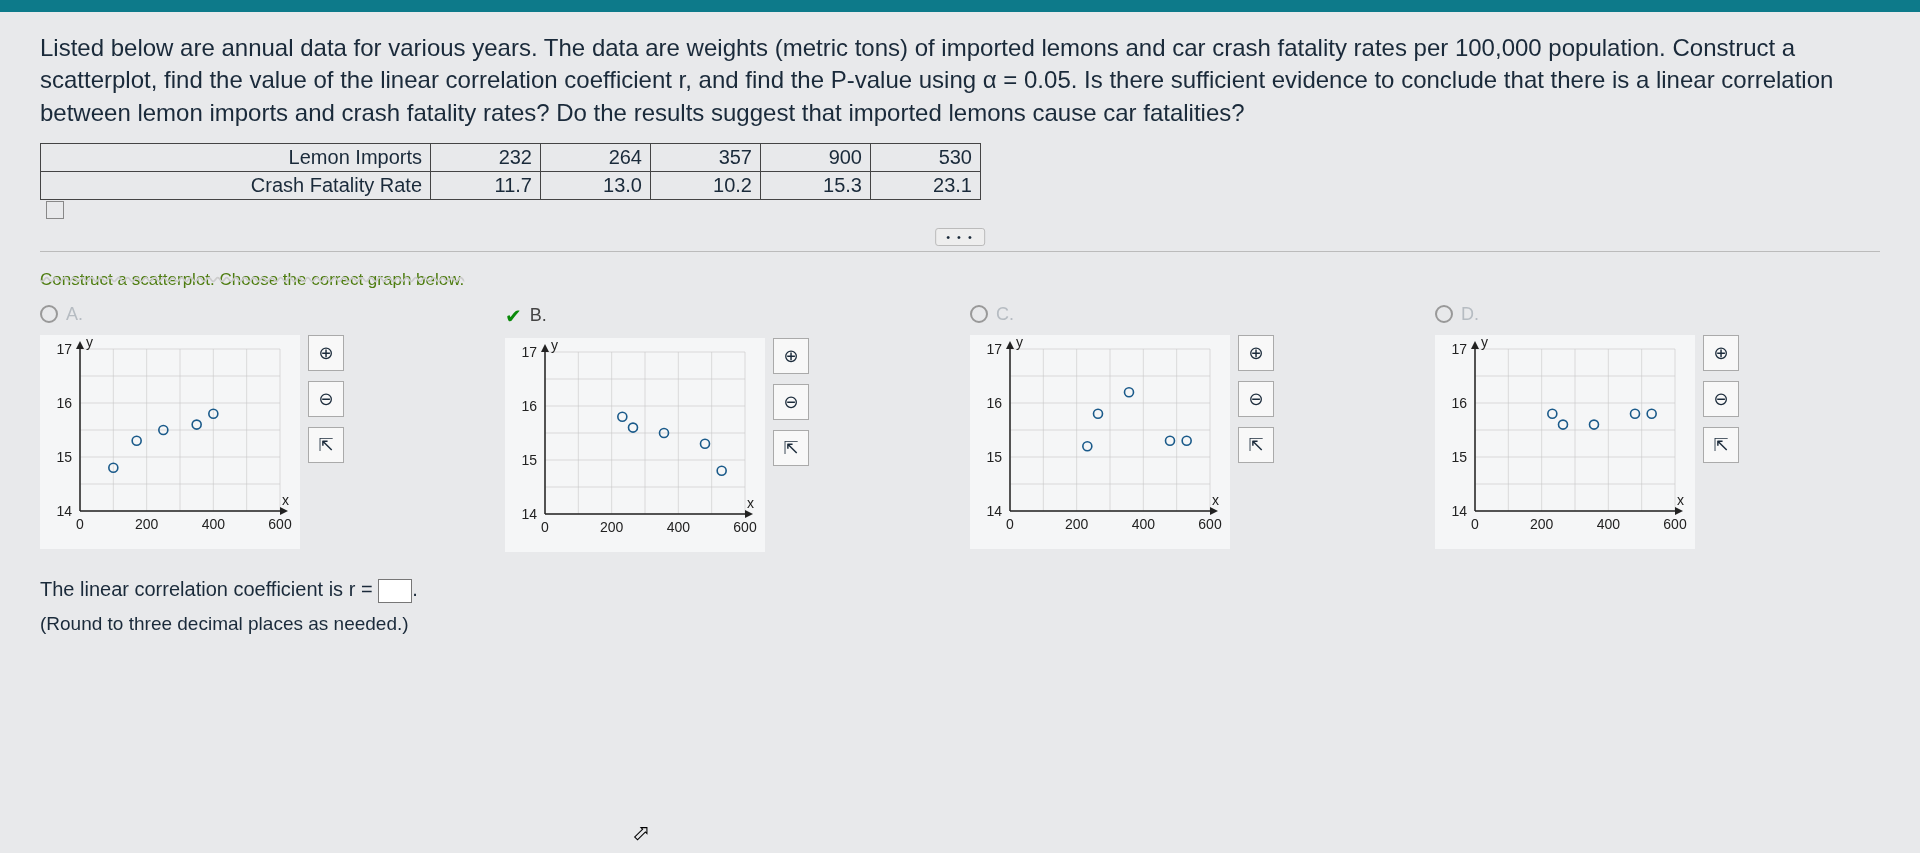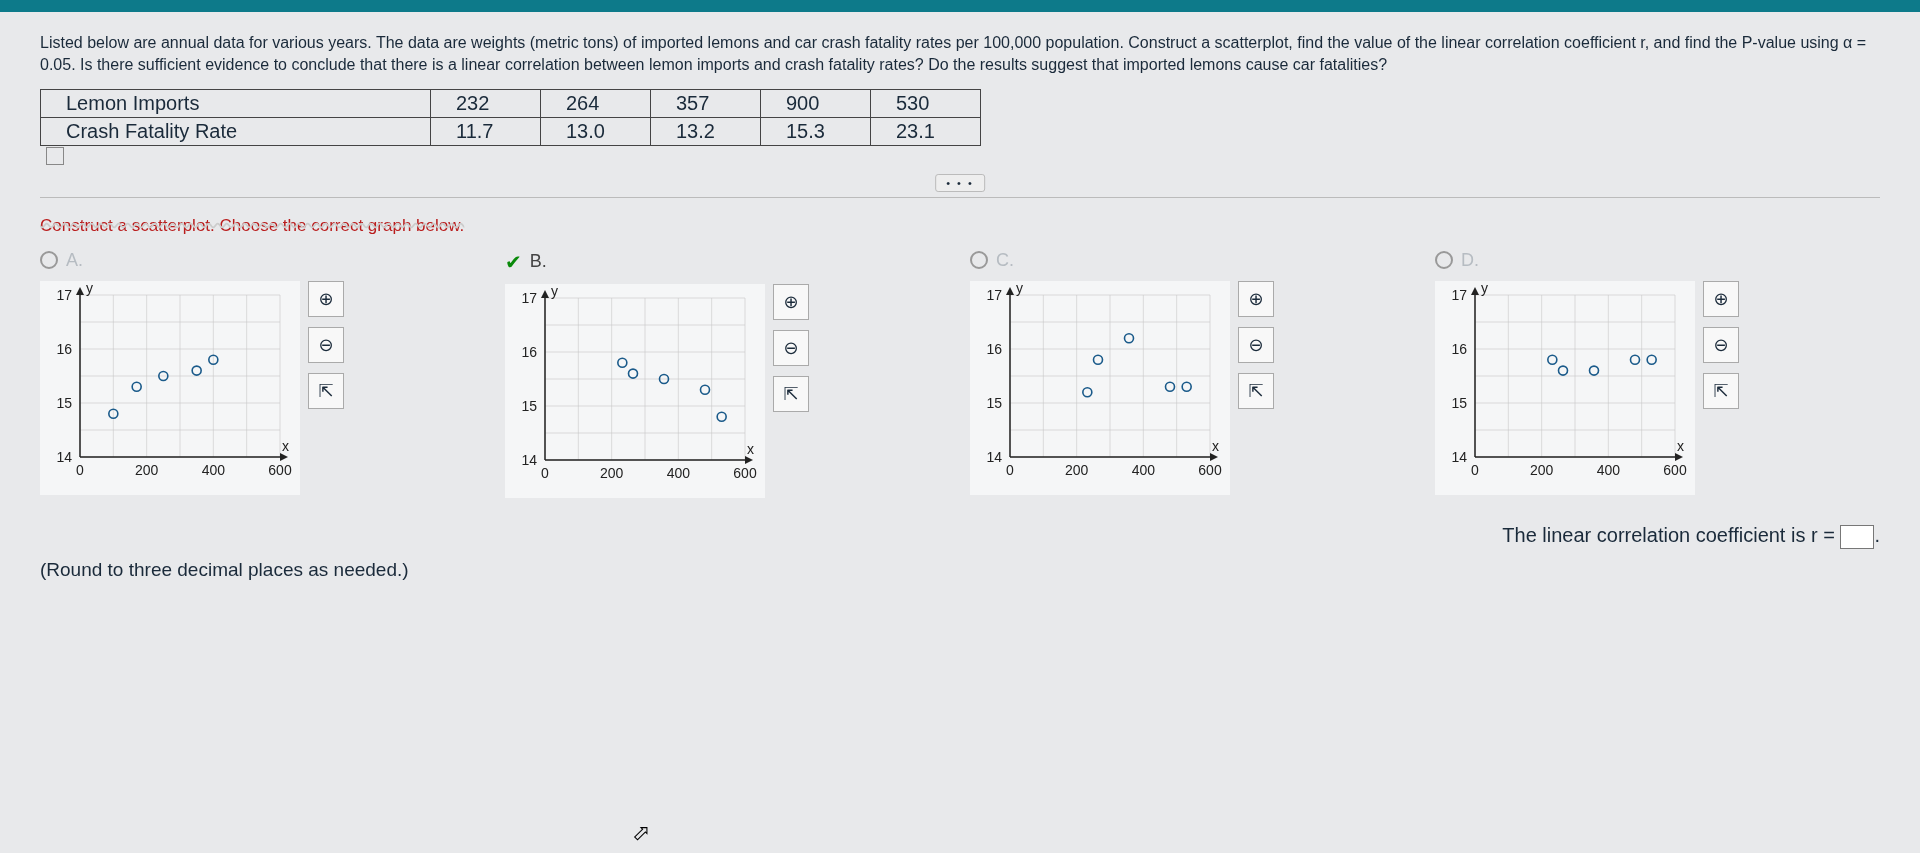--- a/index.html
+++ b/index.html
@@ -10,32 +10,32 @@
   width: 1920px;
   height: 853px;
   overflow: hidden;
 }
 .topbar { background: #0d7a8a; height: 12px; }
 .content {
   padding: 20px 40px;
   color: #1a2a3a;
 }
 .question-text {
-  font-size: 16px;
+  font-size: 24px;
   line-height: 1.35;
   margin-bottom: 14px;
 }
 .data-table {
   border-collapse: collapse;
   margin-top: 6px;
 }
 .data-table td {
   border: 1px solid #444;
-  padding: 2px 25px;
-  text-align: left;
+  padding: 2px 8px;
+  text-align: right;
   font-size: 20px;
   min-width: 110px;
 }
 .data-table td.rowhead {
   min-width: 390px;
   font-weight: 500;
 }
 .copy-icon {
   display: inline-block;
   width: 18px; height: 18px;
@@ -54,21 +54,21 @@
   margin-top: -42px;
   transform: translateX(-50%);
   background: #eee;
   border: 1px solid #bbb;
   padding: 2px 10px;
   font-size: 11px;
   letter-spacing: 2px;
   border-radius: 3px;
 }
 .cutoff-text {
-  color: #b91c1c;
+  color: #4d7c0f;
   font-size: 17px;
   margin-bottom: 14px;
   font-family: sans-serif;
 }
 .options-row {
   display: flex;
   justify-content: space-between;
   gap: 20px;
 }
 .option {
@@ -111,21 +111,20 @@
   background: #f8f8f8;
   display: flex;
   align-items: center;
   justify-content: center;
   font-size: 18px;
   cursor: pointer;
 }
 .answer-line {
   margin-top: 26px;
   font-size: 20px;
-  text-align: right;
 }
 .answer-input {
   display: inline-block;
   width: 34px; height: 24px;
   border: 1px solid #777;
   background: #fff;
   vertical-align: middle;
 }
 .hint {
   font-size: 19px;
@@ -153,21 +152,21 @@
       <td>232</td>
       <td>264</td>
       <td>357</td>
       <td>900</td>
       <td>530</td>
     </tr>
     <tr>
       <td class="rowhead">Crash Fatality Rate</td>
       <td>11.7</td>
       <td>13.0</td>
-      <td>13.2</td>
+      <td>10.2</td>
       <td>15.3</td>
       <td>23.1</td>
     </tr>
   </tbody>
     </table>
   <span class="copy-icon"></span>
 
   <div style="position:relative;">
     <div class="sep-line"></div>
     <div class="dots">• • •</div>

